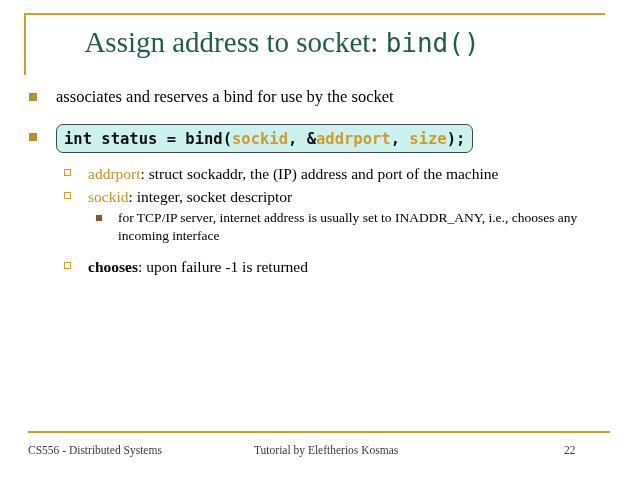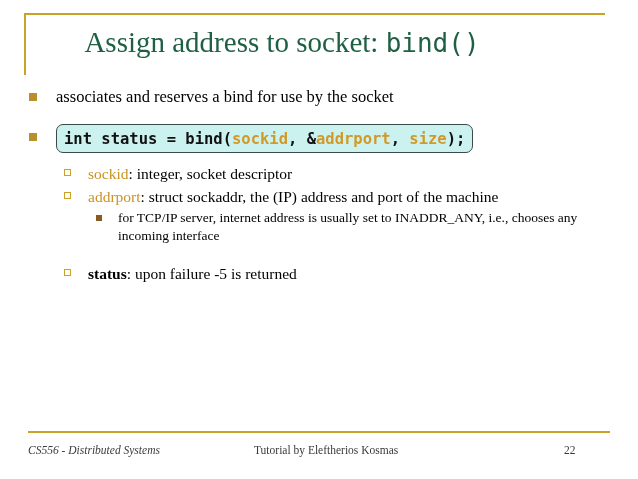--- a/index.html
+++ b/index.html
@@ -110,21 +110,21 @@
     background: #fffdf4;
     box-sizing: border-box;
   }
 
   .lvl3 {
     position: relative;
     padding-left: 92px;
     color: #000000;
     font-size: 13.5px;
     line-height: 18px;
-    margin-bottom: 18px;
+    margin-bottom: 11px;
   }
   .lvl3 > .bullet-sq-sm {
     position: absolute;
     left: 70px;
     top: 6px;
     width: 6px;
     height: 6px;
     background: #8a5a22;
   }
 
@@ -172,21 +172,21 @@
   .footer {
     position: absolute;
     left: 0;
     top: 444px;
     width: 638px;
     height: 18px;
     color: #3a3a3a;
     font-size: 11.5px;
     font-family: "Liberation Serif", serif;
   }
-  .footer .f-left  { position: absolute; left: 28px;  top: 0; font-style: italic; }
+  .footer .f-left  { position: absolute; left: 28px;  top: 0; }
   .footer .f-mid   { position: absolute; left: 254px; top: 0; }
   .footer .f-right { position: absolute; left: 564px; top: 0; font-family: Liberation Serif, serif; }
 </style>
 </head>
 <body>
 
 <div class="slide">
 
   <div class="rule-top"></div>
   <div class="rule-left"></div>
@@ -200,37 +200,37 @@
       <span>associates and reserves a bind for use by the socket</span>
     </div>
 
     <div class="codeline">
       <span class="bullet-sq"></span>
       <span class="codebox"><span>int status = bind(</span><span class="arg">sockid</span><span>, &amp;</span><span class="arg">addrport</span><span>, </span><span class="arg">size</span><span>);</span></span>
     </div>
 
     <div class="lvl2">
       <span class="bullet-hollow"></span>
-      <span class="kw">sockid</span><span>: integer, socket descriptor</span>
+      <span class="kw">addrport</span><span>: struct sockaddr, the (IP) address and port of the machine</span>
     </div>
 
     <div class="lvl2">
       <span class="bullet-hollow"></span>
-      <span class="kw">addrport</span><span>: struct sockaddr, the (IP) address and port of the machine</span>
+      <span class="kw">sockid</span><span>: integer, socket descriptor</span>
     </div>
 
     <div class="lvl3">
       <span class="bullet-sq-sm"></span>
       <span>for TCP/IP server, internet address is usually set to INADDR_ANY, i.e., chooses any incoming interface</span>
     </div>
 
 
     <div class="lvl2" style="margin-top:4px;">
       <span class="bullet-hollow"></span>
-      <span class="kw-dark">status</span><span>: upon failure -5 is returned</span>
+      <span class="kw-dark">chooses</span><span>: upon failure -1 is returned</span>
     </div>
 
   </div>
 
   <div class="rule-footer"></div>
 
   <div class="footer">
     <span class="f-left">CS556 - Distributed Systems</span>
     <span class="f-mid">Tutorial by Eleftherios Kosmas</span>
     <span class="f-right">22</span>

